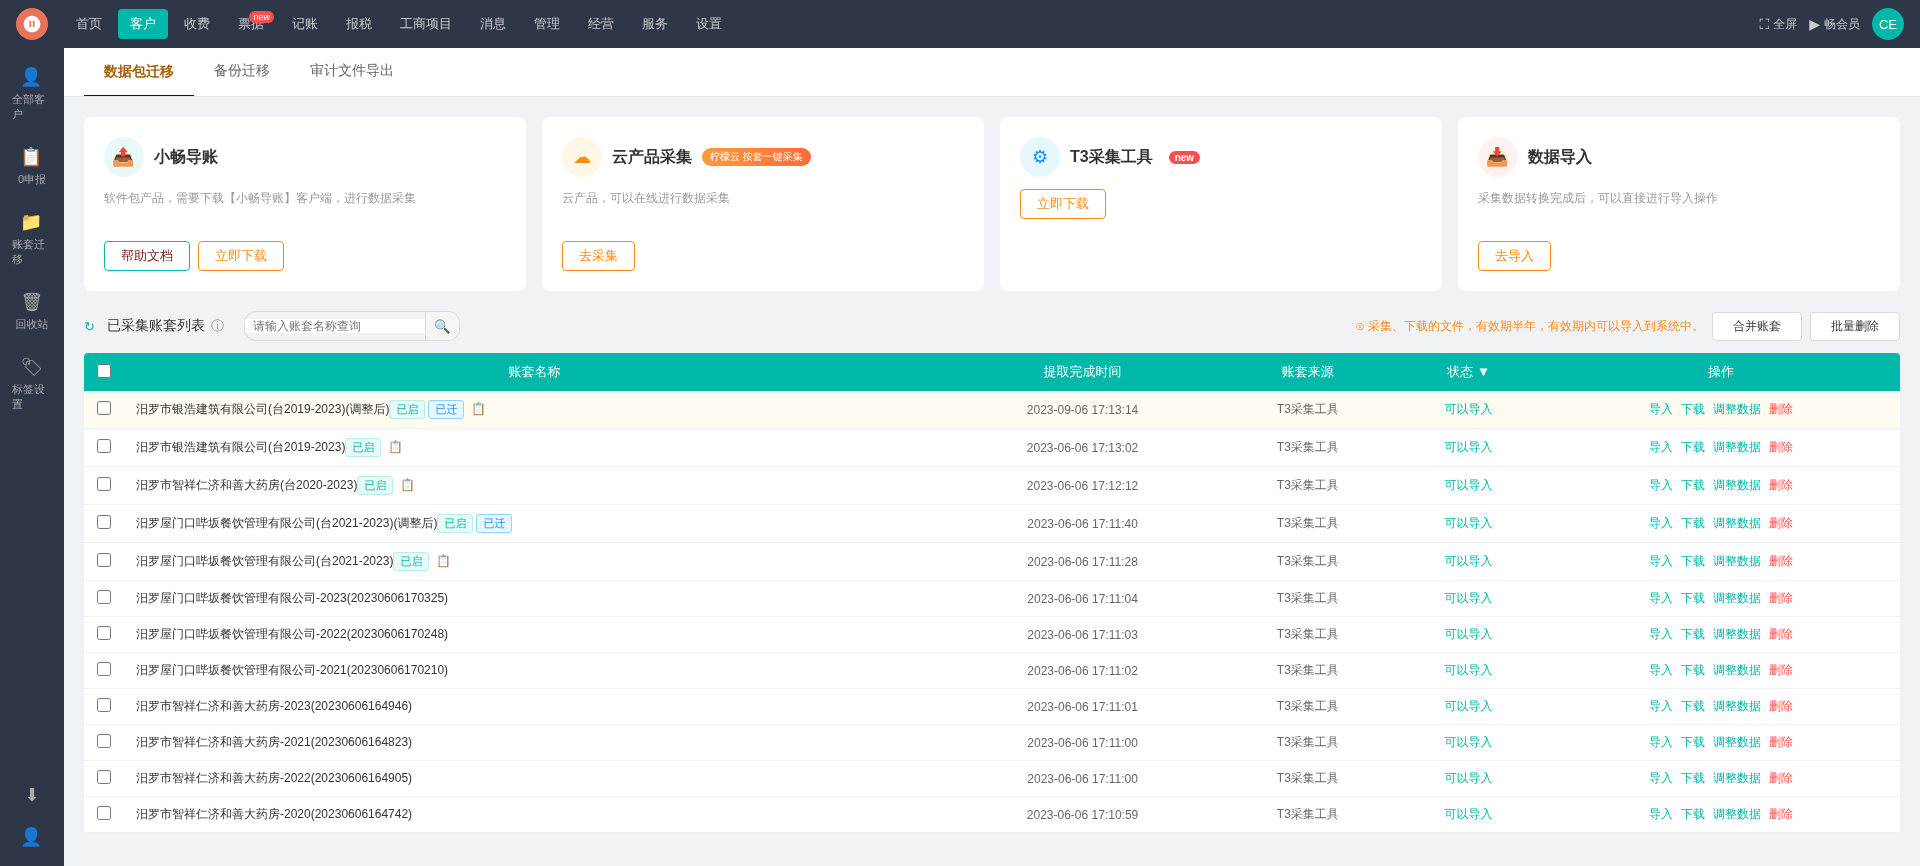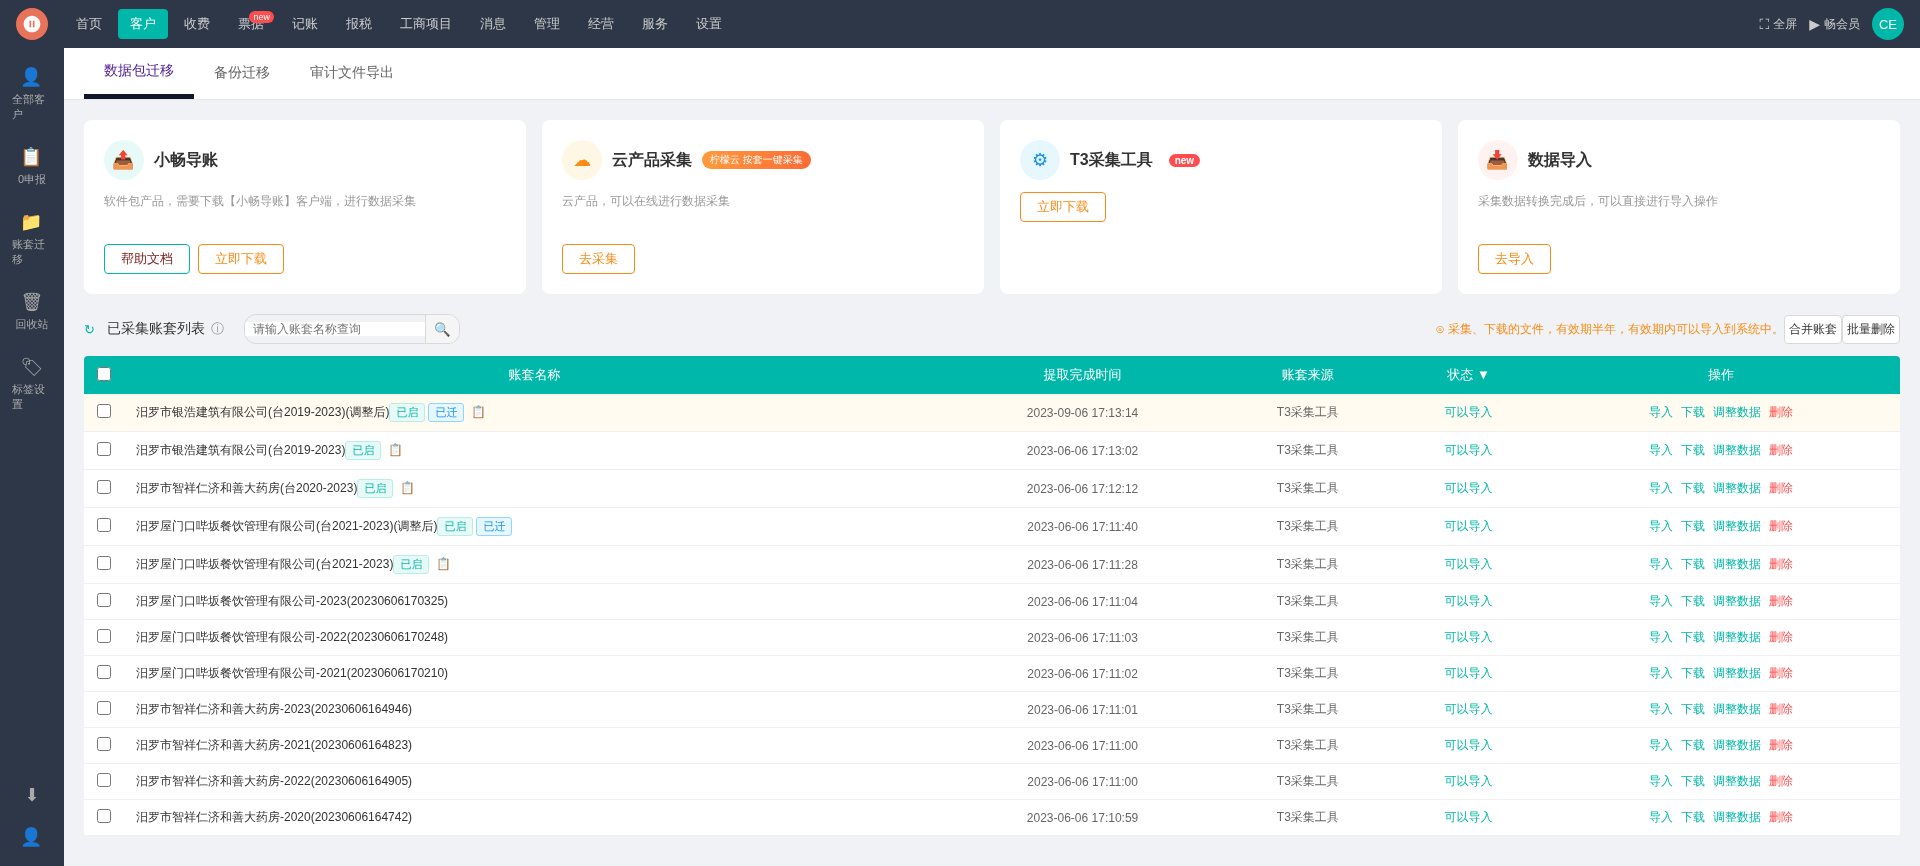--- a/index.html
+++ b/index.html
@@ -25,21 +25,21 @@
     .sidebar-item { display: flex; flex-direction: column; align-items: center; gap: 4px; padding: 10px 8px; cursor: pointer; border-radius: 6px; width: 56px; color: #aaa; font-size: 11px; }
     .sidebar-item .si-icon { font-size: 18px; }
     .sidebar-bottom { margin-top: auto; }
 
     
     .main { flex: 1; background: #f0f2f5; overflow: auto; padding: 0; }
 
     
     .tabs-bar { background: white; padding: 0 20px; border-bottom: 1px solid #e8e8e8; display: flex; align-items: center; }
     .tab { padding: 14px 20px; cursor: pointer; font-size: 14px; color: #666; border-bottom: 2px solid transparent; white-space: nowrap; }
-    .tab.active { color: #4c1d95; border-bottom: 5px solid #0f172a; font-weight: 400; }
+    .tab.active { color: #a16207; border-bottom: 1px solid #0f172a; font-weight: 700; }
 
     
     .content { padding: 20px; }
 
     
     .card-row { display: grid; grid-template-columns: repeat(4, 1fr); gap: 16px; margin-bottom: 20px; }
     .card { background: white; border-radius: 8px; padding: 20px; position: relative; }
     .card-header { display: flex; align-items: center; gap: 10px; margin-bottom: 12px; }
     .card-icon { width: 40px; height: 40px; border-radius: 50%; display: flex; align-items: center; justify-content: center; font-size: 18px; flex-shrink: 0; }
     .card-icon.green { background: #e8faf7; color: #00b8a9; }
@@ -53,23 +53,23 @@
     .card-actions { display: flex; gap: 8px; }
     .card-badge { background: linear-gradient(90deg, #ff9a3c, #ff6b35); color: white; font-size: 10px; padding: 2px 8px; border-radius: 10px; }
     .card-new-badge { background: #ff4d4f; color: white; font-size: 10px; padding: 1px 6px; border-radius: 8px; margin-left: 6px; font-weight: bold; }
 
     
     .list-header { display: flex; align-items: center; gap: 8px; margin-bottom: 12px; }
     .list-title { font-size: 14px; font-weight: 500; color: #333; display: flex; align-items: center; gap: 6px; }
     .search-box { display: flex; align-items: center; border: 1px solid #d9d9d9; border-radius: 12px; overflow: hidden; height: 30px; }
     .search-input { border: none; outline: none; padding: 0 8px; font-size: 12px; width: 180px; }
     .search-btn { background: #f5f5f5; border: none; border-left: 1px solid #d9d9d9; padding: 0 8px; cursor: pointer; height: 30px; color: #666; }
-    .list-right { margin-left: auto; display: flex; align-items: center; }
+    .list-right { margin-left: auto; display: flex; align-items: center; gap: 8px; }
     .tip-text { color: #fa8c16; font-size: 12px; display: flex; align-items: center; gap: 4px; }
-    .btn-outline { border: 1px solid #d9d9d9; background: white; padding: 5px 4px; border-radius: 4px; cursor: pointer; font-size: 12px; color: #333; }
+    .btn-outline { border: 1px solid #d9d9d9; background: white; padding: 5px 20px; border-radius: 4px; cursor: pointer; font-size: 12px; color: #333; }
 
     
     .table-wrap { background: white; border-radius: 4px; overflow: hidden; }
     table { width: 100%; border-collapse: collapse; }
     thead tr { background: #00b8a9; color: white; }
     thead th { padding: 10px 12px; text-align: center; font-weight: 500; font-size: 13px; }
     thead th:first-child { width: 40px; }
     tbody tr { border-bottom: 1px solid #f0f0f0; }
     tbody tr.highlighted { background: #fffbf0; }
     tbody td { padding: 9px 12px; font-size: 12px; color: #333; }

